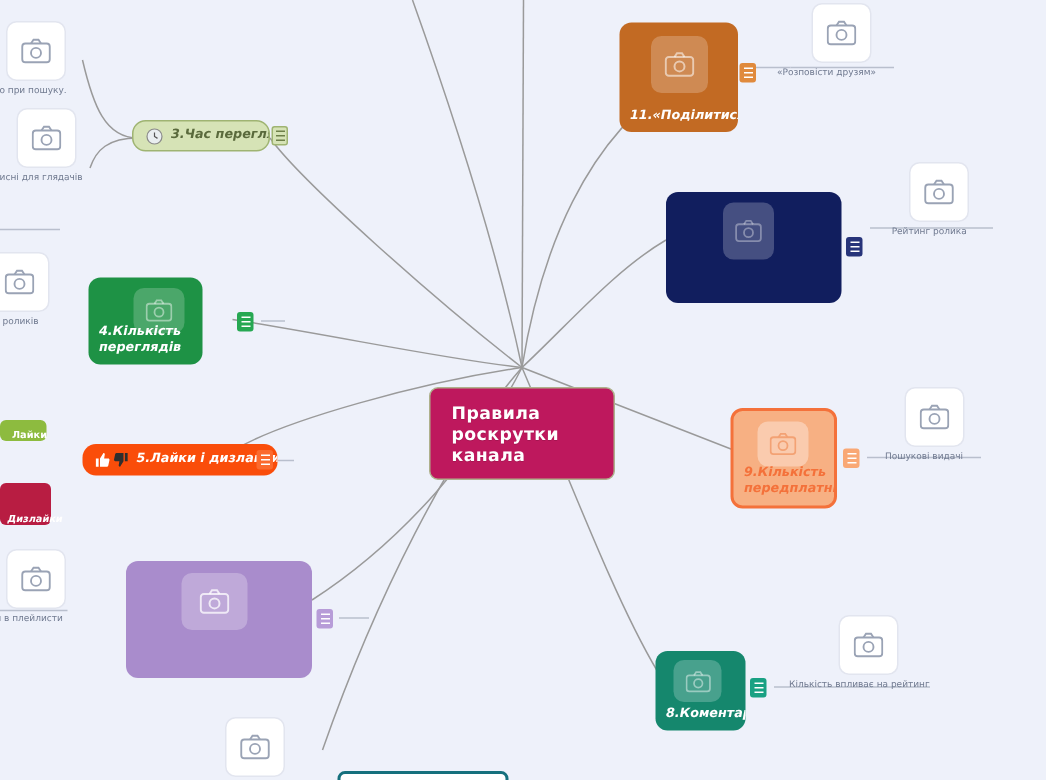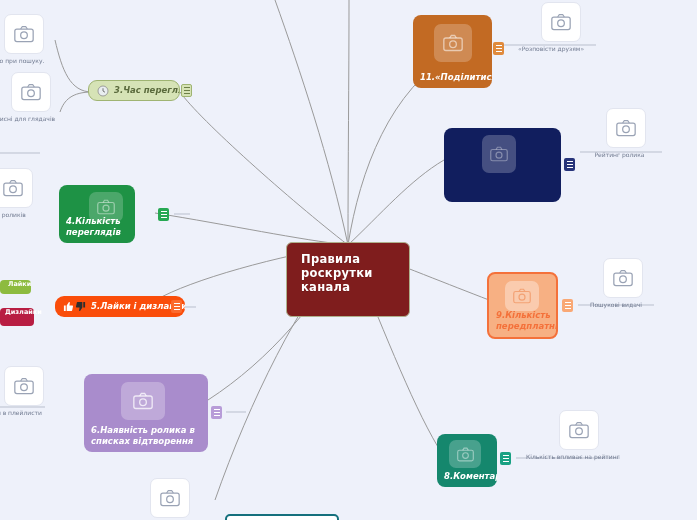--- a/index.html
+++ b/index.html
@@ -20,30 +20,31 @@
     position: absolute;
     left: 0; top: 0;
     width: 697px; height: 520px;
     pointer-events: none;
   }
 
   
   .center-node {
     position: absolute;
     box-sizing: border-box;
-    background: #7f1d1d;
+    background: #be185d;
     border: 1px solid #aeb18c;
     border-radius: 6px;
     color: #ffffff;
     font-weight: bold;
     font-size: 11.5px;
     line-height: 14px;
-    padding: 9px 12px 22px 14px;
+    padding: 9px 12px 9px 14px;
     letter-spacing: 0.3px;
     text-shadow: 0 1px 0 rgba(0,0,0,.12);
+    margin-top: 16px;
   }
 
   
   .node {
     position: absolute;
     box-sizing: border-box;
     border-radius: 8px;
     color: #ffffff;
     font-size: 8.5px;
     font-style: italic;
@@ -108,21 +109,21 @@
 
   
   .leaf {
     position: absolute;
     box-sizing: border-box;
     border-radius: 4px;
     color: #ffffff;
     font-size: 6.5px;
     font-weight: bold;
     display: flex;
-    align-items: flex-start;
+    align-items: flex-end;
     gap: 3px;
     padding: 0 5px;
     white-space: nowrap;
   }
 
   
   .badge {
     position: absolute;
     width: 11px;
     height: 13px;
@@ -295,21 +296,20 @@
   </div>
 
   <div class="node" style="left:84px; top:374px; width:124px; height:78px; background:#a98ccc;">
     <div class="thumb" style="left:37px; top:8px; width:44px; height:38px; background:rgba(255,255,255,.26);">
       <svg class="cam" width="20" height="18" viewBox="0 0 24 20" fill="none" stroke="rgba(255,255,255,.75)" stroke-width="1.6">
         <rect x="1" y="4" width="22" height="15" rx="2.5"></rect>
         <path d="M8 4l2-3h4l2 3"></path>
         <circle cx="12" cy="11.5" r="4"></circle>
       </svg>
     </div>
-    <div class="node-label">6.Наявність ролика в списках відтворення</div>
   </div>
   <div class="badge" style="left:211px; top:406px; background:#b79cd8;">
       <i></i>
       <i></i>
       <i></i>
     </div>
   <div class="child" style="left:3px; top:366px; width:42px;">
     <div class="box">
       <svg class="cam" width="20" height="18" viewBox="0 0 24 20" fill="none" stroke="#9aa3b5" stroke-width="1.5">
         <rect x="1" y="4" width="22" height="15" rx="2.5"></rect>
@@ -336,21 +336,21 @@
       <i></i>
       <i></i>
     </div>
 
   <div class="leaf" style="left:0px; top:280px; width:31px; height:14px; background:#8dbb3f;">
     <svg width="8" height="8" viewBox="0 0 24 24" fill="#ffffff">
       <path d="M2 10h4v12H2zM8 10l5-8c1.4 0 2 1 2 2l-1 6h6c1.2 0 2 1 1.8 2.2l-1.5 7C20.1 21 19.4 22 18.3 22H8z"></path>
     </svg>
     <span>Лайки</span>
   </div>
-  <div class="leaf" style="left:0px; top:308px; width:34px; height:18px; background:#b81d42;">
+  <div class="leaf" style="left:0px; top:322px; width:34px; height:28px; background:#b81d42;font-style:italic;">
     <span>Дизлайки</span>
   </div>
 
   <div class="node" style="left:59px; top:185px; width:76px; height:58px; background:#1e9245;">
     <div class="thumb" style="left:30px; top:7px; width:34px; height:30px; background:rgba(255,255,255,.2);">
       <svg class="cam" width="18" height="16" viewBox="0 0 24 20" fill="none" stroke="rgba(255,255,255,.45)" stroke-width="1.6">
         <rect x="1" y="4" width="22" height="15" rx="2.5"></rect>
         <path d="M8 4l2-3h4l2 3"></path>
         <circle cx="12" cy="11.5" r="4"></circle>
       </svg>

